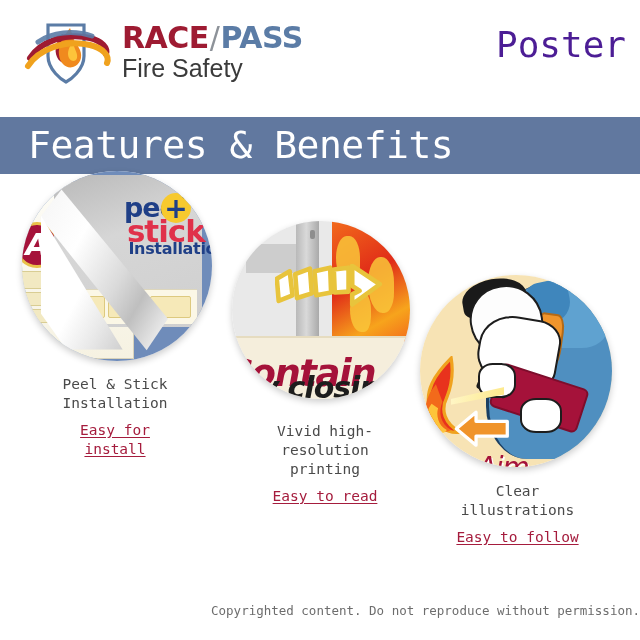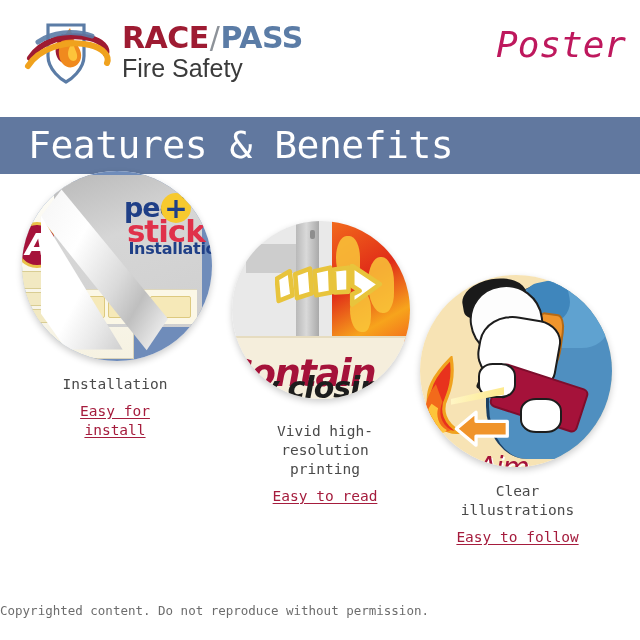--- a/index.html
+++ b/index.html
@@ -62,24 +62,23 @@
     line-height: 29px;
     letter-spacing: 0px;
     white-space: nowrap;
   }
 
   .doc-type {
     position: absolute;
     right: 22px; top: 24px;
     font-family: "DejaVu Sans Mono", monospace;
     font-size: 36px;
-    color: #be185d;
+    color: #4c1d95;
     letter-spacing: 0px;
     white-space: nowrap;
-    font-style: italic;
   }
 
   
   .title-band {
     position: absolute;
     left: 0; top: 116px;
     width: 640px; height: 57px;
     background: #61789f;
     border-top: 1px solid #ffffff;
   }
@@ -131,21 +130,21 @@
     text-decoration: underline;
     text-underline-offset: 2px;
     letter-spacing: 0px;
   }
 
   
   .footer {
     position: absolute;
     left: 0; bottom: 22px;
     width: 640px;
-    text-align: left;
+    text-align: right;
     font-family: "DejaVu Sans Mono", monospace;
     font-size: 12.5px;
     color: #6d6d6d;
   }
 
   
   .c1-bluebg { position:absolute; inset:0; background:#6f8cba; }
   .c1-poster-back {
     position:absolute; left:-8%; top:6%; width:66%; height:92%;
     background: linear-gradient(180deg,#fdfcf6 0%,#f6f2e2 100%);
@@ -395,20 +394,21 @@
             </div>
           </div>
 
           <div class="c1-peel-curl"></div>
           <div class="c1-peel-white"></div>
         </div>
       </div>
 
       <div class="caption" style="left:0px; top:218px; width:230px;">
         <div class="caption-title">
+          <div>Peel &amp; Stick</div>
           <div>Installation</div>
         </div>
         <div class="caption-benefit">
           <div>Easy for</div>
           <div>install</div>
         </div>
       </div>
     </div>
 
     <div class="feature" style="left:225px; top:0px; width:200px; height:400px;">

